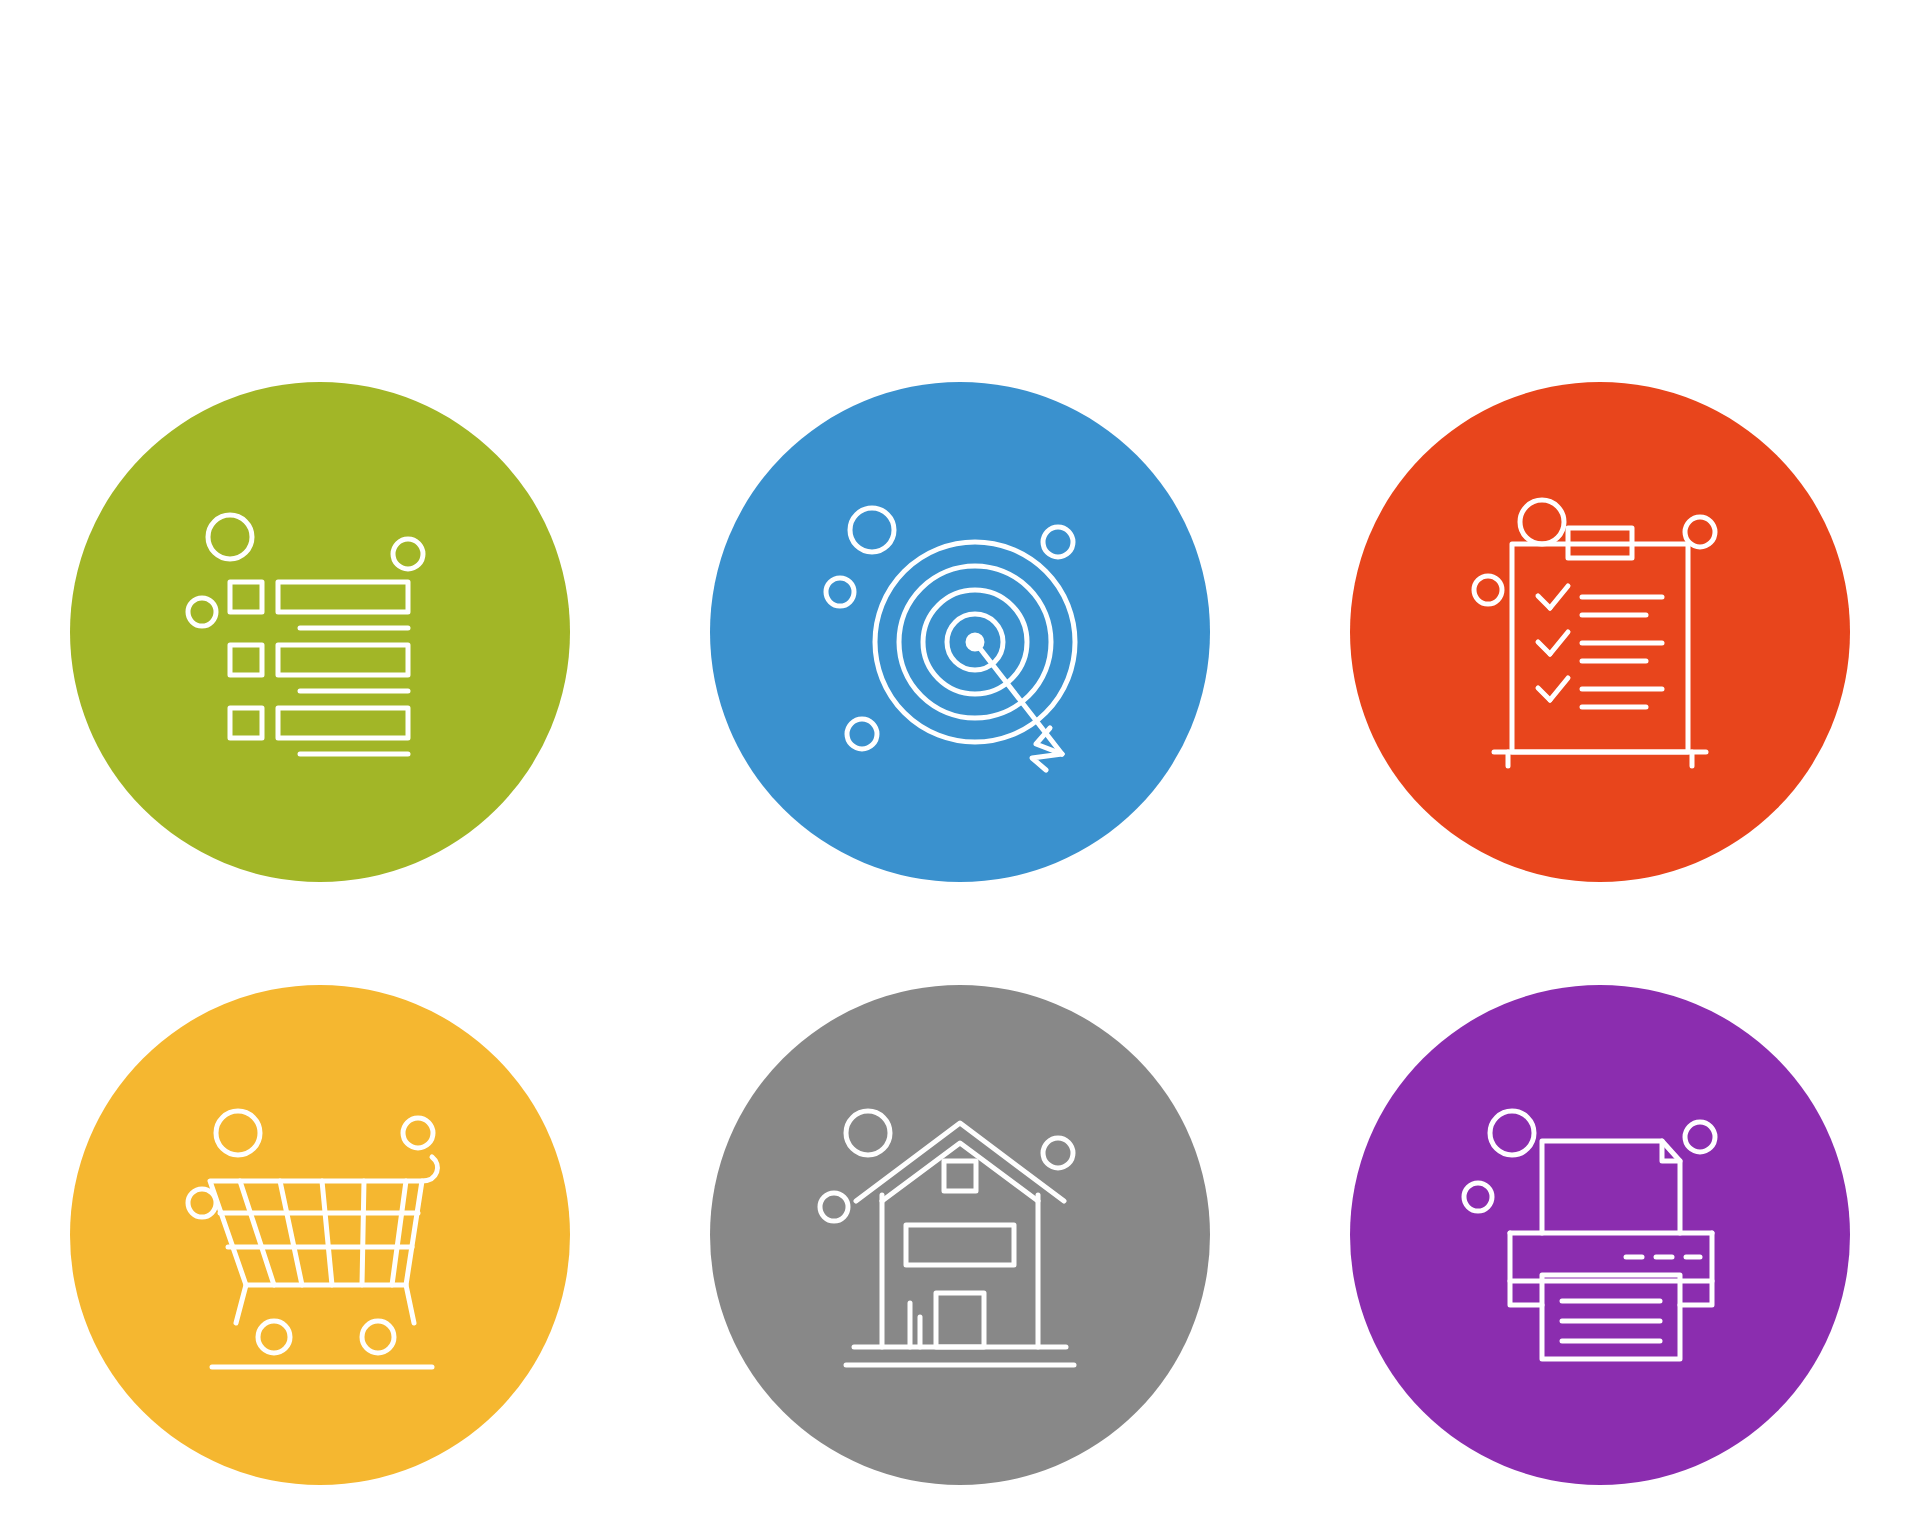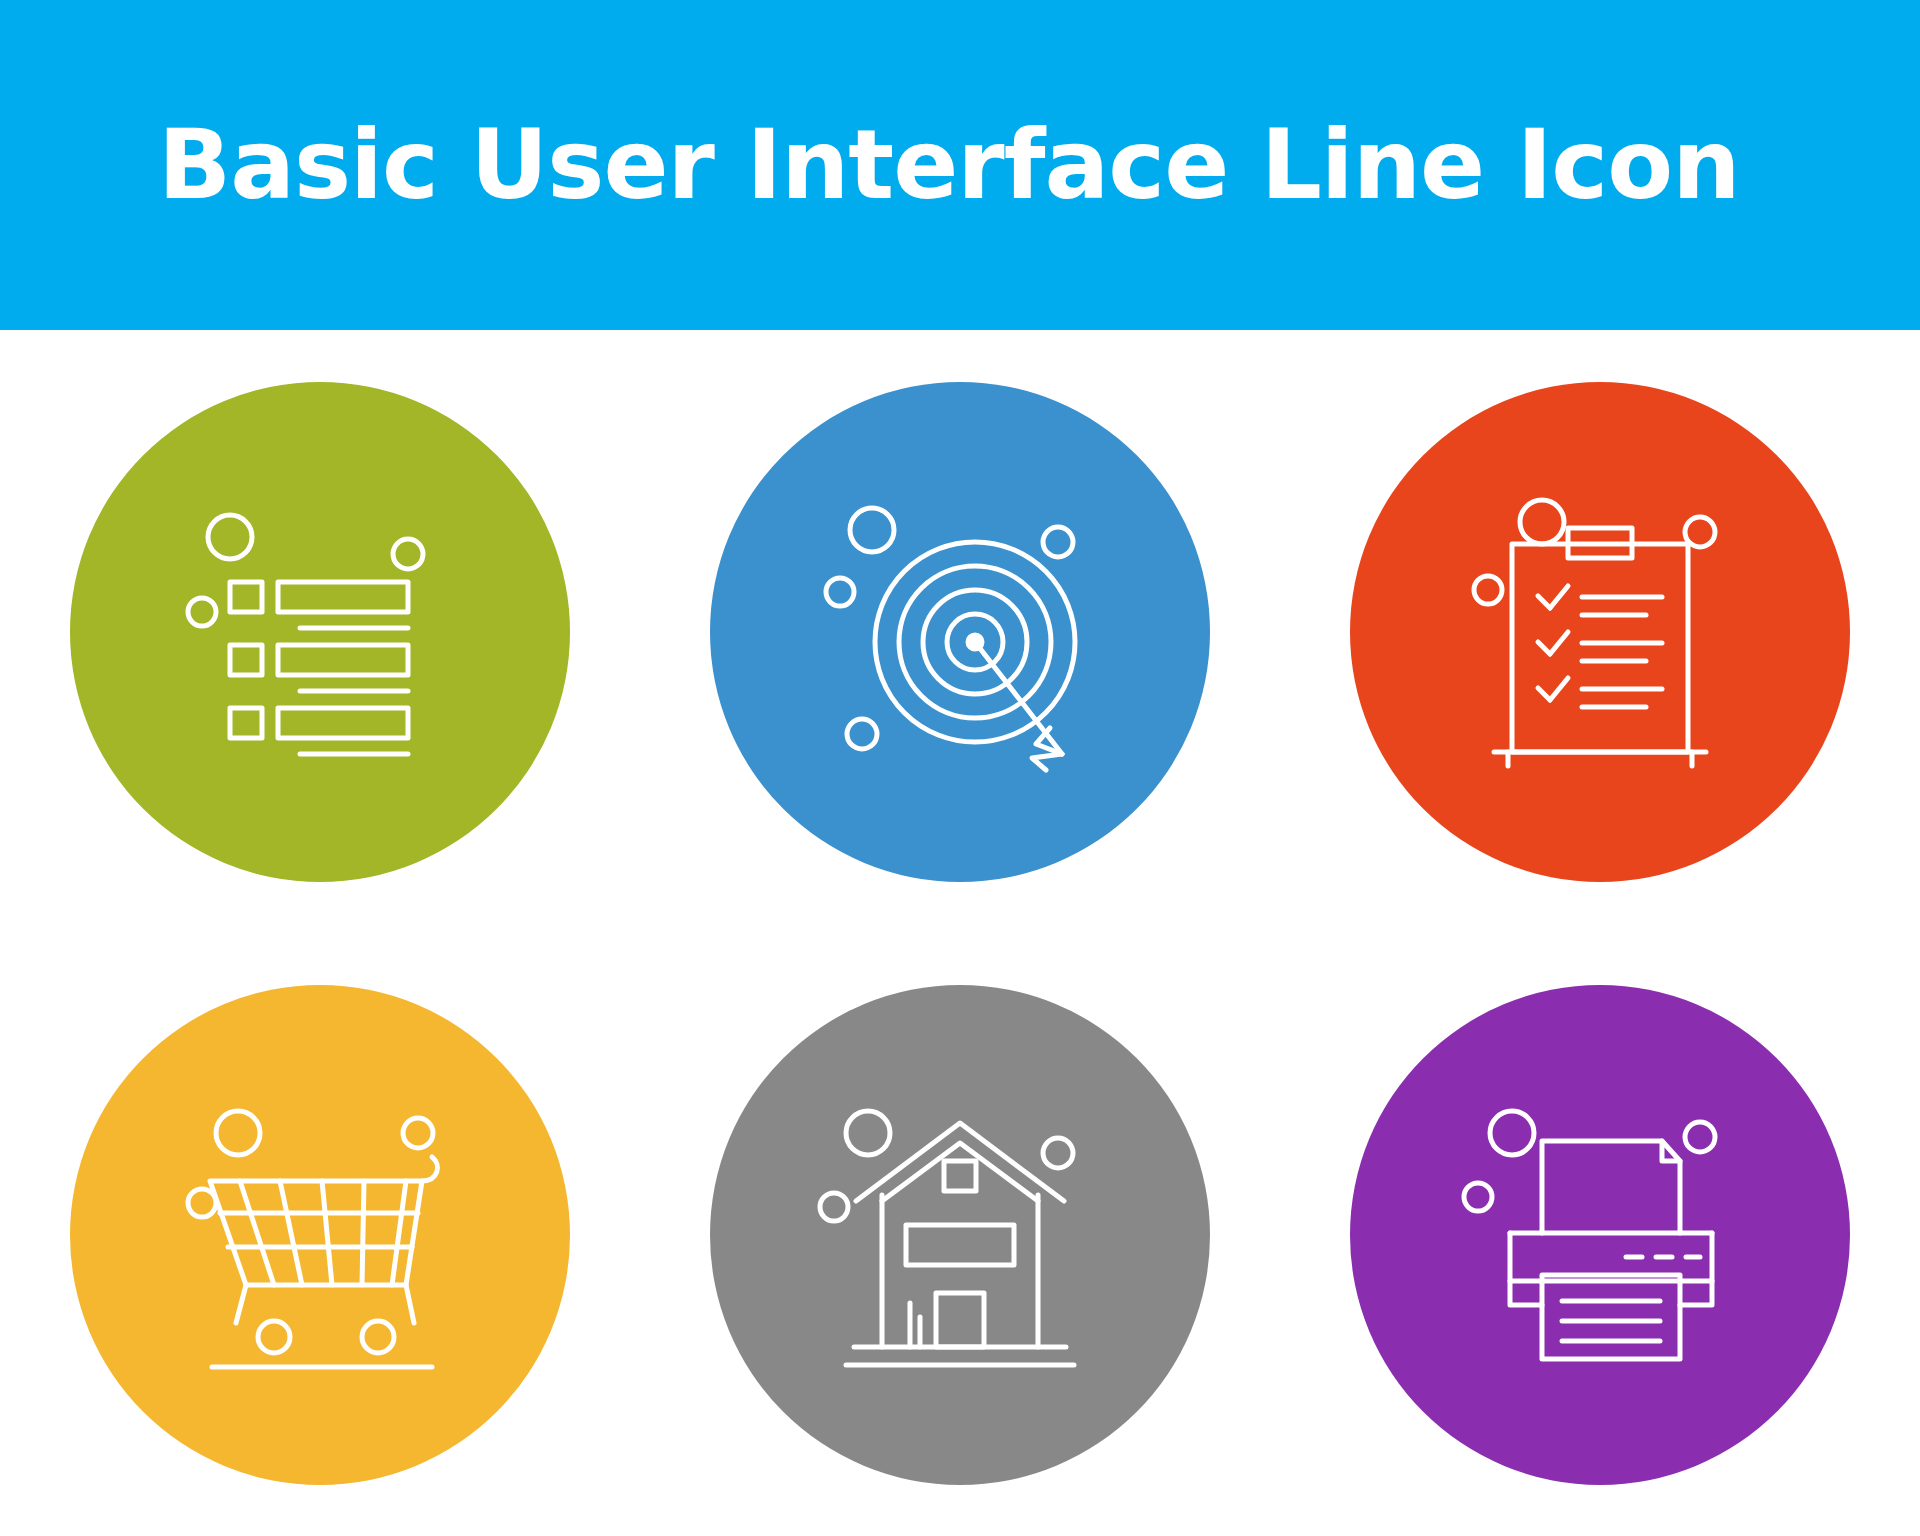--- a/index.html
+++ b/index.html
@@ -67,23 +67,20 @@
   }
   .circle svg {
     display: block;
   }
 </style>
 </head>
 <body>
 
 <div class="page">
 
-  <div class="header-band" style="background: rgb(0, 172, 238);">
-    <div class="header-title" style="color: rgb(255, 255, 255);">Basic User Interface Line Icon</div>
-  </div>
 
   <div class="grid">
 
     <div class="cell">
       <div class="circle" style="background:#A2B627;">
         <span>
           <svg width="300" height="300" viewBox="0 0 300 300" fill="none" stroke="#ffffff" stroke-width="5" stroke-linecap="round" stroke-linejoin="round">
             <circle cx="60" cy="55" r="22"></circle>
             <circle cx="238" cy="72" r="15"></circle>
             <circle cx="32" cy="130" r="14"></circle>

